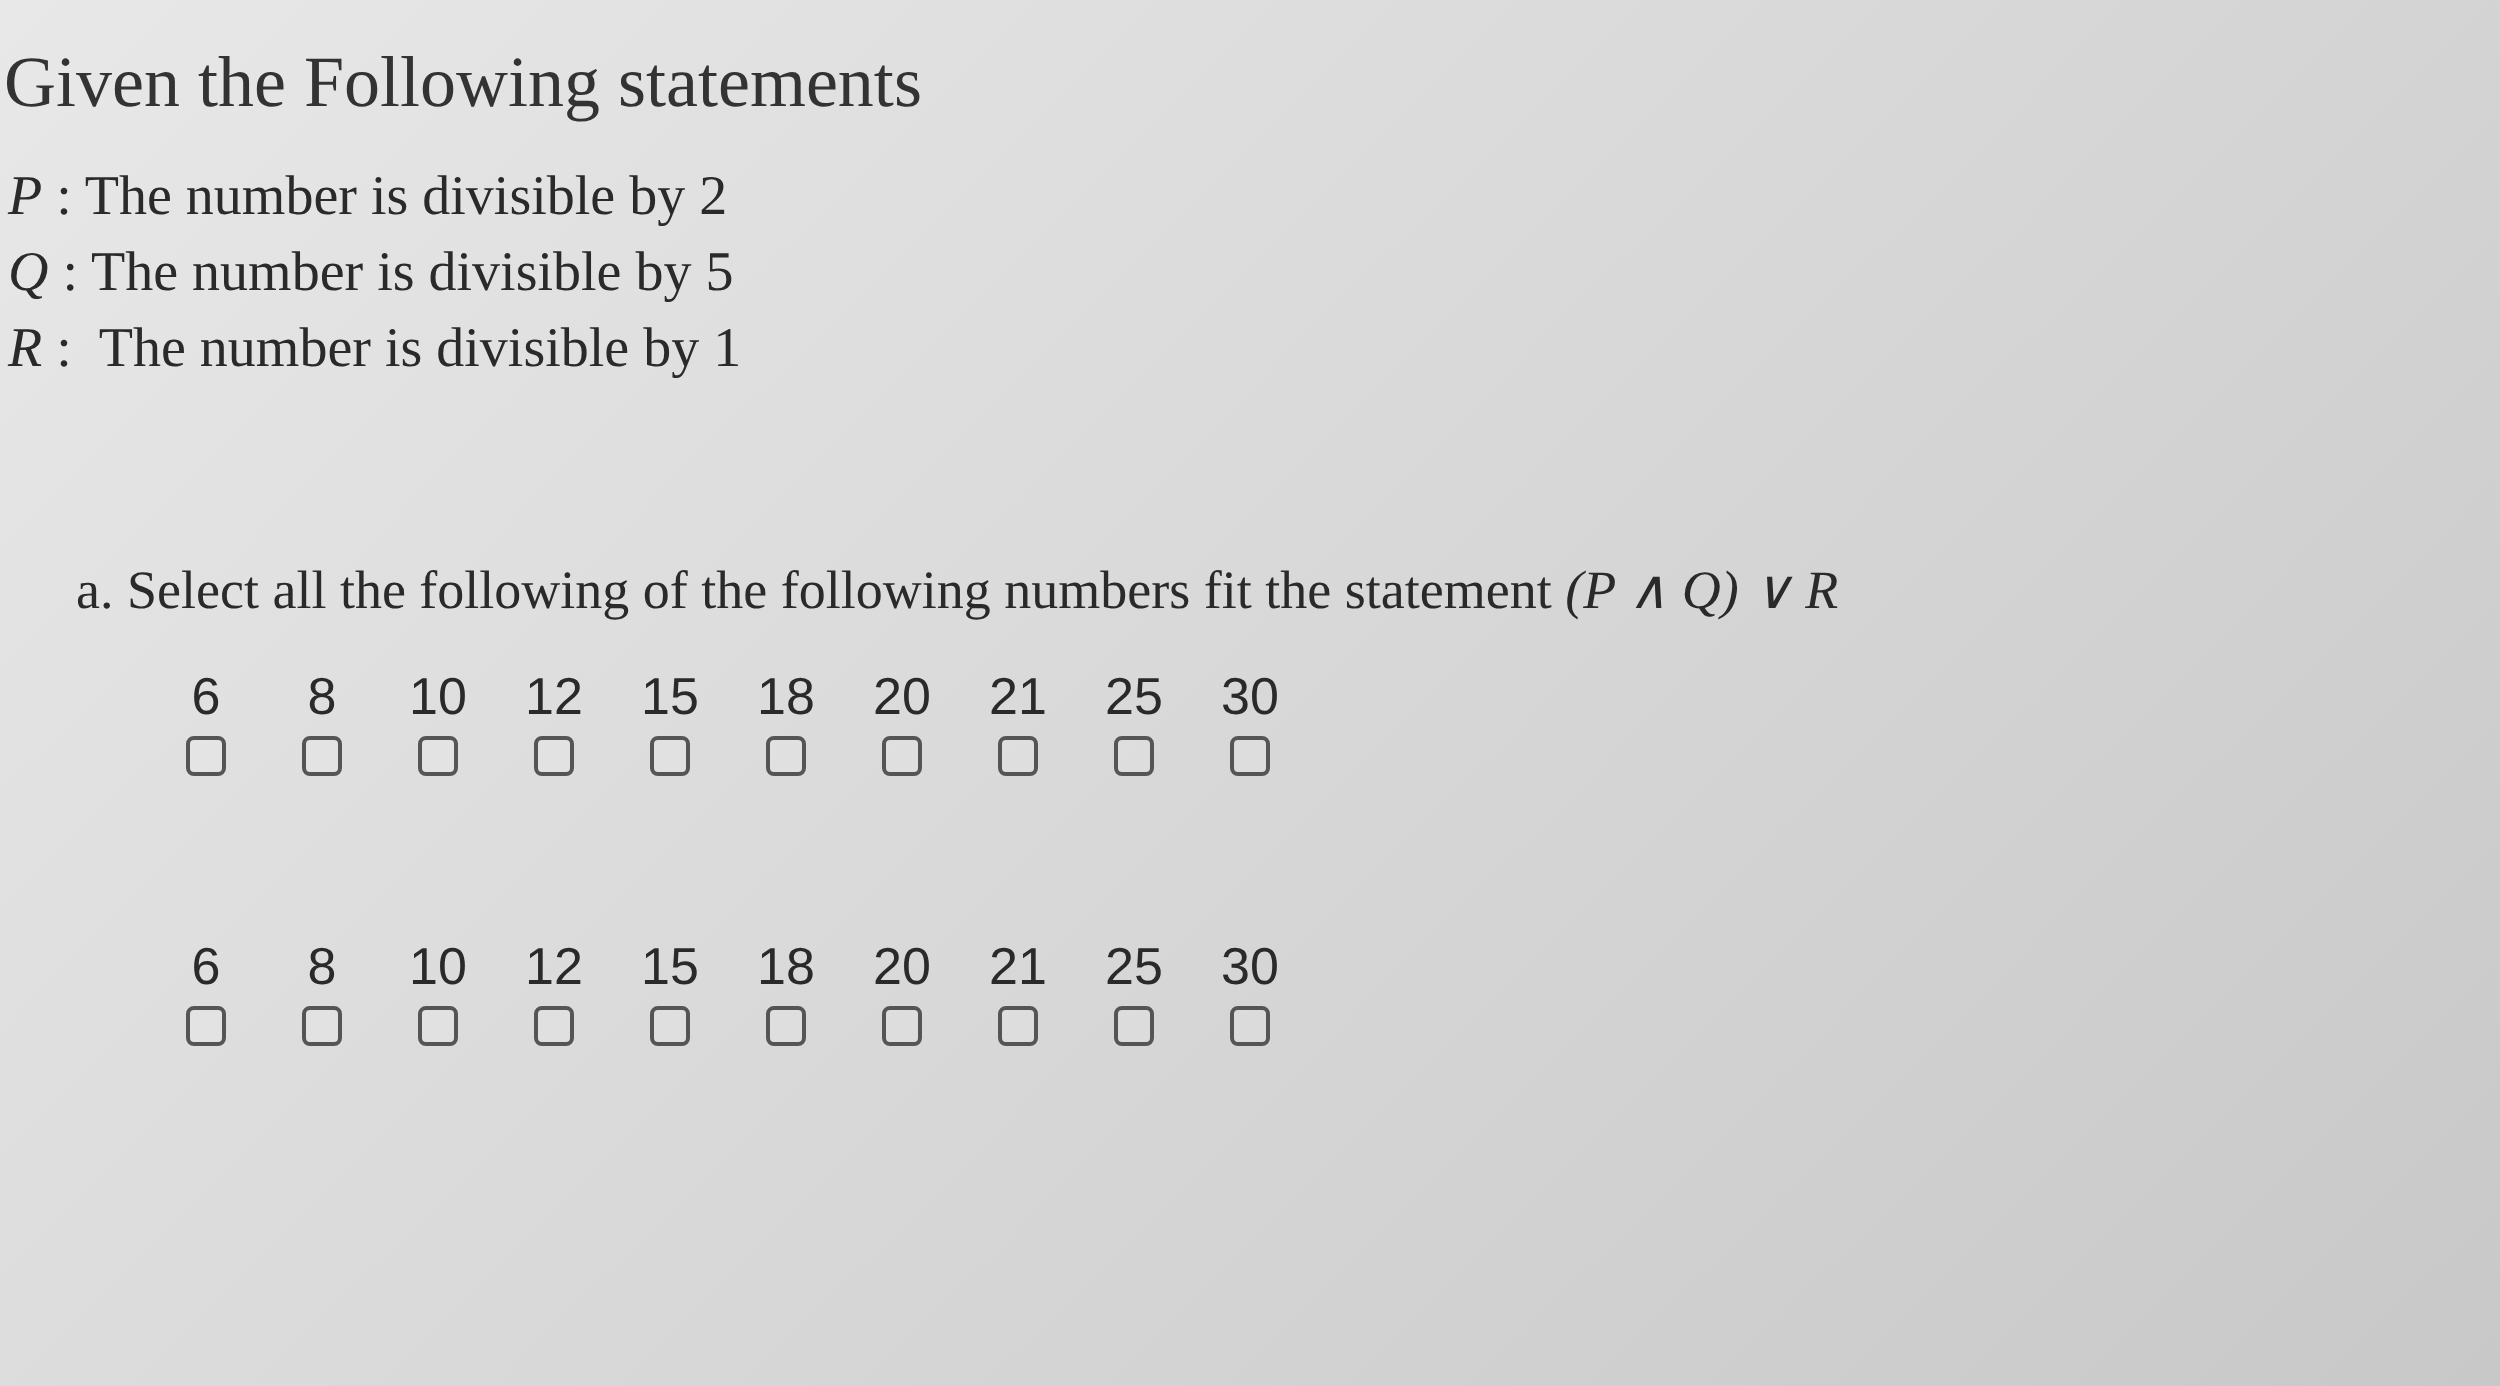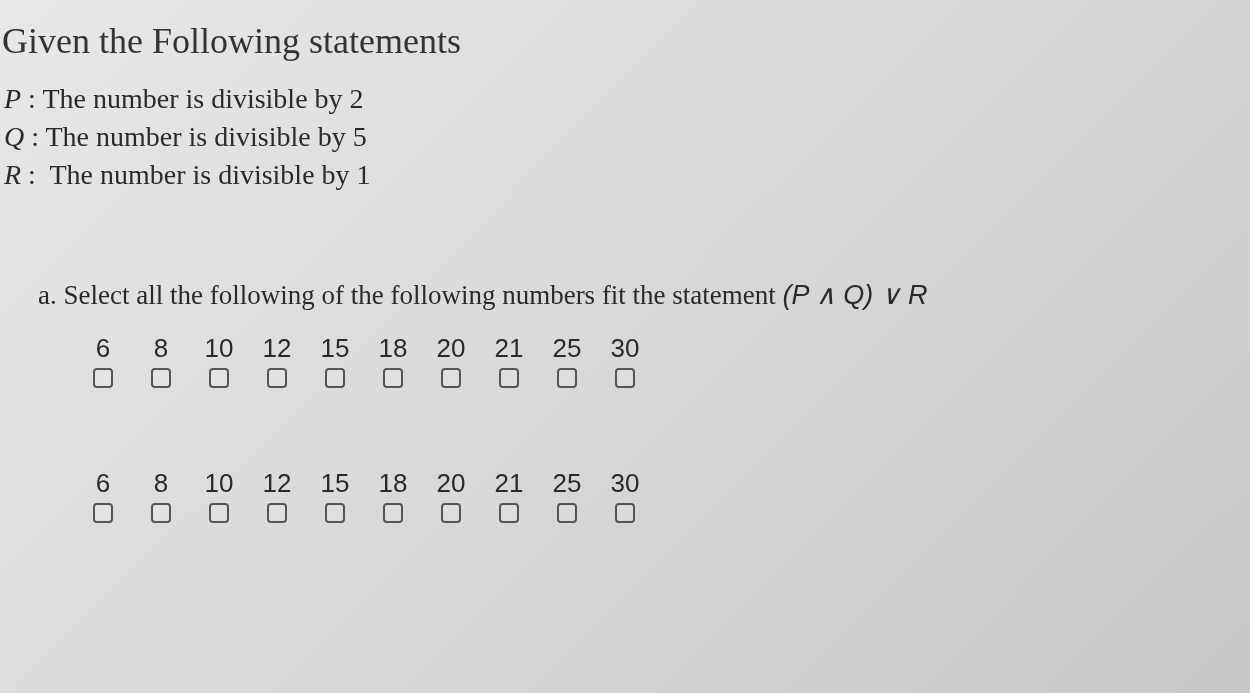--- a/index.html
+++ b/index.html
@@ -40,21 +40,21 @@
       padding-left: 38px;
       margin-bottom: 80px;
     }
     .prompt {
       font-size: 27px;
       color: #2a2a2a;
       margin-bottom: 20px;
       line-height: 1.3;
     }
     .math {
-      font-family: Liberation Sans, sans-serif;
+      font-family: Liberation Serif, serif;
       font-style: italic;
     }
     .choices {
       display: flex;
       gap: 0;
       padding-left: 36px;
     }
     .choice {
       display: flex;
       flex-direction: column;

